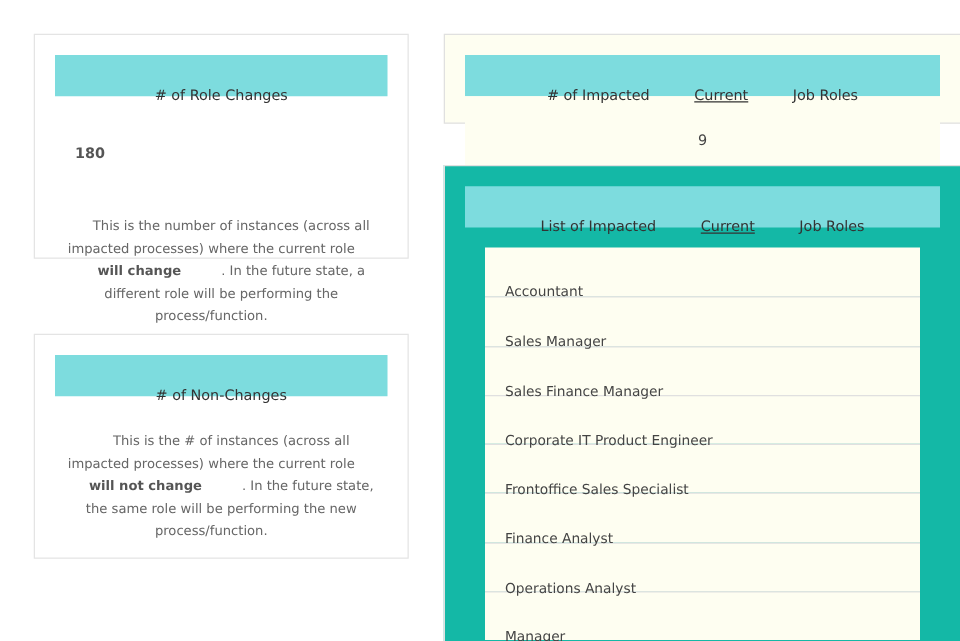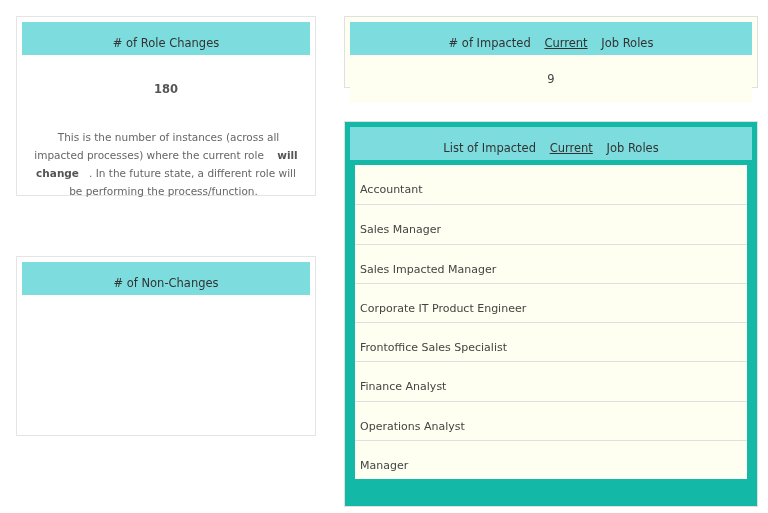--- a/index.html
+++ b/index.html
@@ -1,29 +1,29 @@
 <!DOCTYPE html>
 <html><head>
   <meta charset="utf-8">
   <style>
-    * { box-sizing: border-box; margin: 0; padding: 5px; }
+    * { box-sizing: border-box; margin: 0; padding: 16px; }
     html, body { width: 768px; height: 513px; background: #ffffff; overflow: hidden; }
     body { font-family: "DejaVu Sans", "Liberation Sans", sans-serif; color: #444; position: relative; }
 
     .card { position: absolute; background: #fff; border: 1px solid #e4e4e4; }
     .card-header {
       background: #7ddcde; color: #333; text-align: center;
       font-size: 11.5px; height: 33px; line-height: 33px;
     }
     .card-header u { text-decoration: underline; }
 
     #role-changes { left: 11px; top: 11px; width: 300px; height: 180px; }
     #non-changes { left: 11px; top: 251px; width: 300px; height: 180px; }
 
-    .stat-value { text-align: center; font-size: 11.5px; font-weight: bold; color: #555; margin-top: 22px; }
+    .stat-value { font-size: 11.5px; font-weight: bold; color: #555; margin-top: 22px; }
     .stat-desc {
       text-align: center; font-size: 10.5px; line-height: 18px; color: #666;
       padding: 0 8px; margin-top: 27px;
     }
     .stat-desc b { color: #555; font-weight: bold; }
 
     #impacted-count { left: 339px; top: 11px; width: 414px; height: 72px; background: #fefef1; border-color: #e0e0e0; }
     .count-value { text-align: center; font-size: 11.5px; color: #444; line-height: 38px; background: #fefef1; }
 
     #impacted-list { left: 339px; top: 116px; width: 414px; height: 386px; background: #14b8a6; border-color: #e0e0e0; }
@@ -37,32 +37,33 @@
 <body>
 
 <div class="card" id="role-changes">
   <div class="card-header"># of Role Changes</div>
   <div class="stat-value">180</div>
   <div class="stat-desc"><span>This is the number of instances (across all impacted processes) where the current role </span><b>will change</b><span>. In the future state, a different role will be performing the process/function.</span></div>
 </div>
 
 <div class="card" id="non-changes">
   <div class="card-header"># of Non-Changes</div>
+  <div class="stat-desc"><span>This is the # of instances (across all impacted processes) where the current role </span><b>will not change</b><span>. In the future state, the same role will be performing the new process/function.</span></div>
 </div>
 
 <div class="card" id="impacted-count">
   <div class="card-header"><span># of Impacted </span><u>Current</u><span> Job Roles</span></div>
   <div class="count-value">9</div>
 </div>
 
 <div class="card" id="impacted-list">
   <div class="card-header"><span>List of Impacted </span><u>Current</u><span> Job Roles</span></div>
   <div>
     <div class="role-row">Accountant</div>
     <div class="role-row">Sales Manager</div>
-    <div class="role-row">Sales Impacted Manager</div>
+    <div class="role-row">Sales Finance Manager</div>
     <div class="role-row">Corporate IT Product Engineer</div>
     <div class="role-row">Frontoffice Sales Specialist</div>
     <div class="role-row">Finance Analyst</div>
     <div class="role-row">Operations Analyst</div>
     <div class="role-row">Manager</div>
   </div>
 </div>
 
 </body></html>

